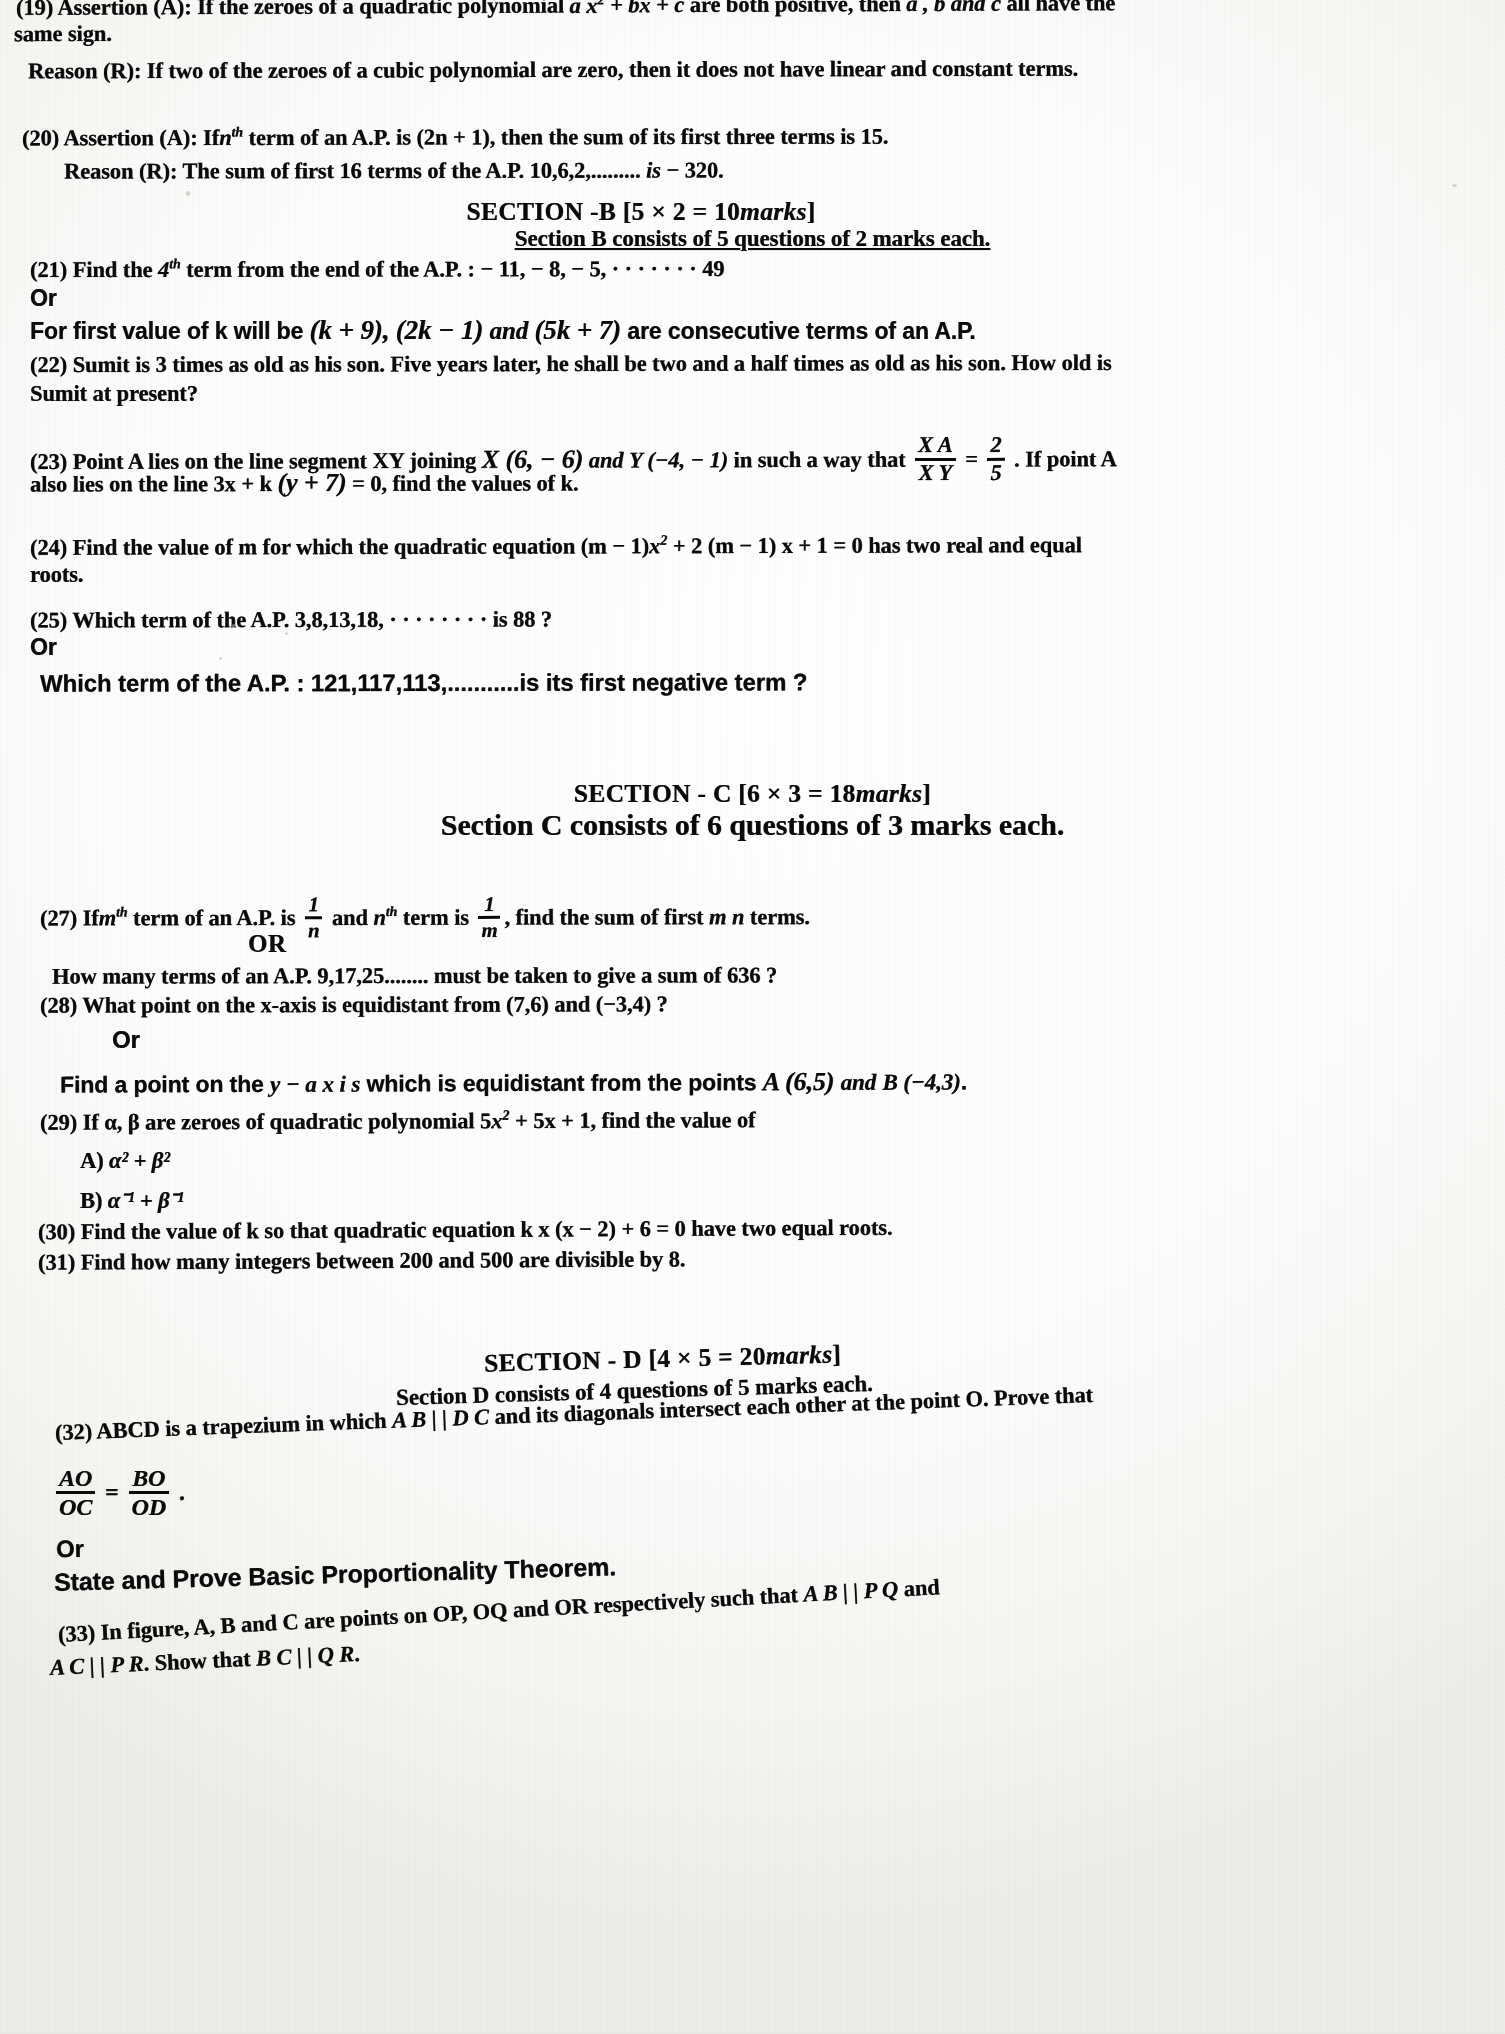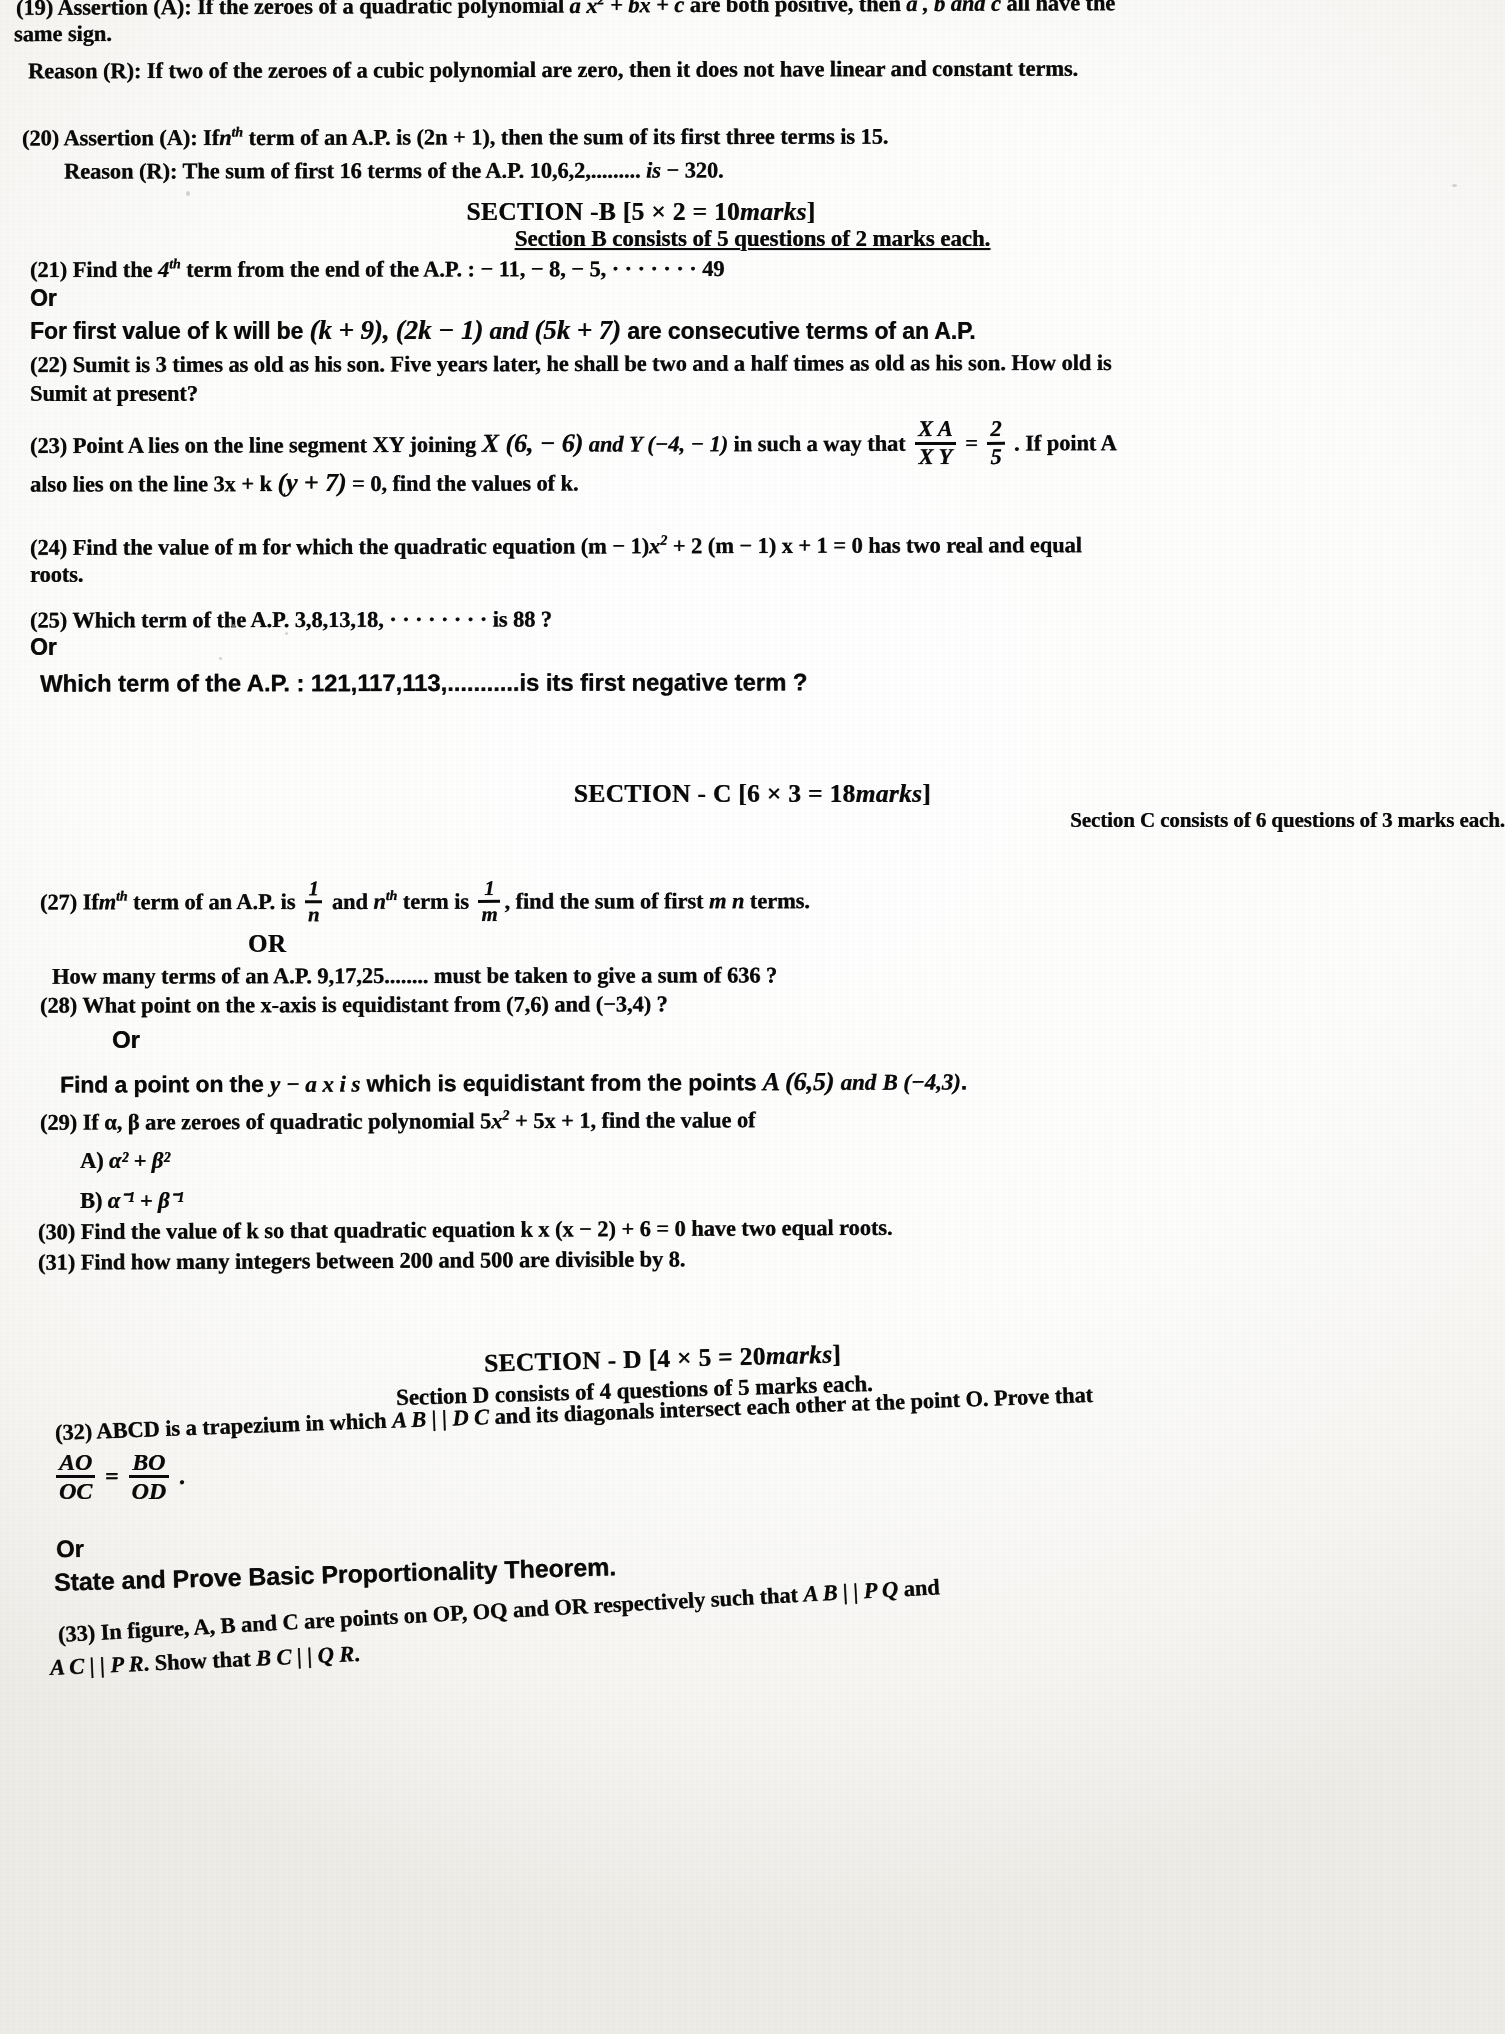--- a/index.html
+++ b/index.html
@@ -41,21 +41,21 @@
   .sans{font-family:"Liberation Sans", sans-serif;}
   .ctr{text-align:center;}
 
   i.v{font-family:"Liberation Serif", serif;font-style:italic;}
   sup.sp{font-size:.62em;vertical-align:super;font-style:italic;font-weight:700;margin-top:28px;}
   sup.pw{font-size:.64em;vertical-align:super;font-weight:700;font-style:italic;}
 
   
   .frac{
     display:inline-flex;flex-direction:column;align-items:center;
-    vertical-align:middle;line-height:1.02;margin:0 4px;
+    vertical-align:middle;line-height:1.02;margin:16px 4px;
     position:relative;top:-2px;
   }
   .frac .num{padding:0 3px;font-style:italic;font-weight:700;}
   .frac .den{padding:0 3px;font-style:italic;font-weight:700;}
   .frac .bar{width:100%;height:3px;background:#0a0a0a;margin:1px 0;}
   .frac.sm{font-size:.92em;}
 
   
   .sqrt{display:inline-block;position:relative;padding-left:2px;}
   .sqrt .rad{font-size:1.18em;font-weight:700;}
@@ -166,21 +166,21 @@
   <div class="ln serif" style="left:30px;top:607px;font-size:22.5px;transform:rotate(-0.12deg);">
     <span>(25)</span>
     <span>Which term of the A.P. 3,8,13,18, · · · · · · · ·  is 88 ?</span>
   </div>
   <div class="ln sans" style="left:30px;top:634px;font-size:23px;">Or</div>
   <div class="ln sans" style="left:40px;top:669px;font-size:24px;transform:rotate(-0.1deg);">Which term of the A.P. : 121,117,113,...........is its first negative term ?</div>
 
   <div class="ln serif ctr" style="left:0;width:1505px;top:779px;font-size:25.5px;letter-spacing:.3px;">
     <span>SECTION - C [6 × 3 = 18</span><i class="v">marks</i><span>]</span>
   </div>
-  <div class="ln serif ctr" style="left:0;width:1505px;top:808px;font-size:21px;text-align:right;">Section C consists of 6 questions of 3 marks each.</div>
+  <div class="ln serif ctr" style="left:0;width:1505px;top:808px;font-size:30px;">Section C consists of 6 questions of 3 marks each.</div>
 
 
   <div class="ln serif" style="left:40px;top:880px;font-size:22.5px;transform:rotate(-0.1deg);">
     <span>(27)</span>
     <span>If</span><i class="v">m</i><sup class="sp">th</sup>
     <span>term of an A.P. is</span>
     <span class="frac sm">
       <span class="num">1</span>
       <span class="bar"></span>
       <span class="den">n</span>

